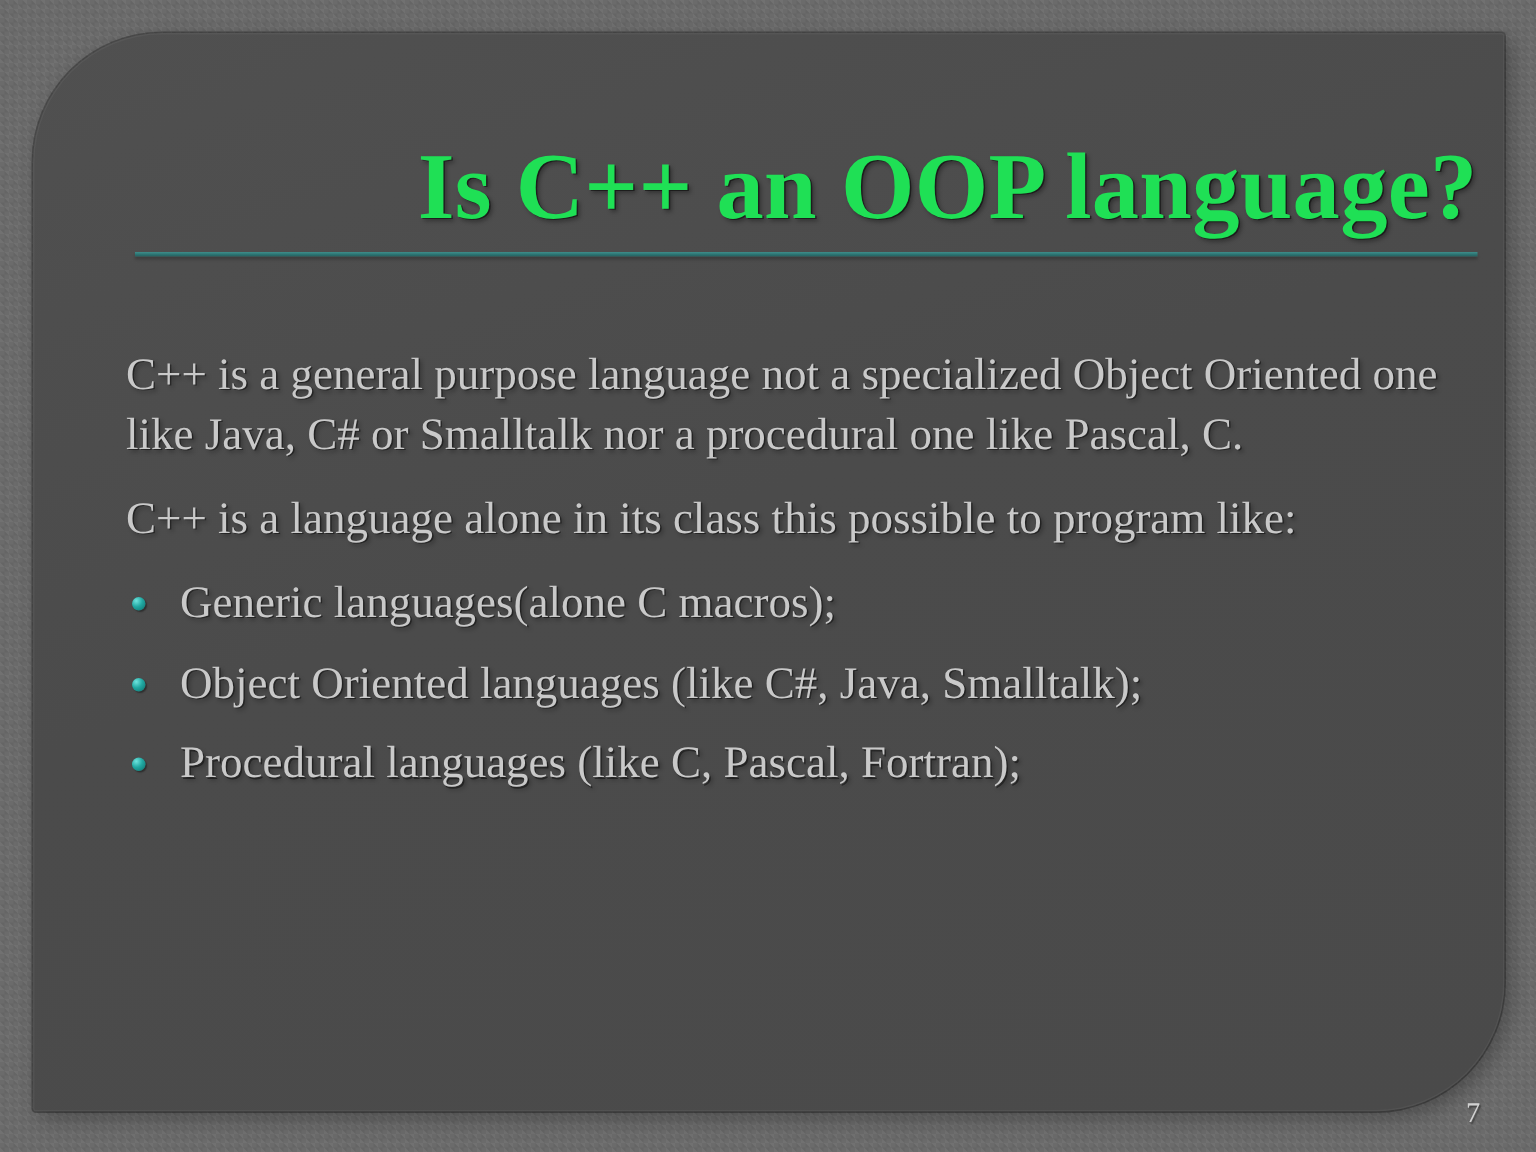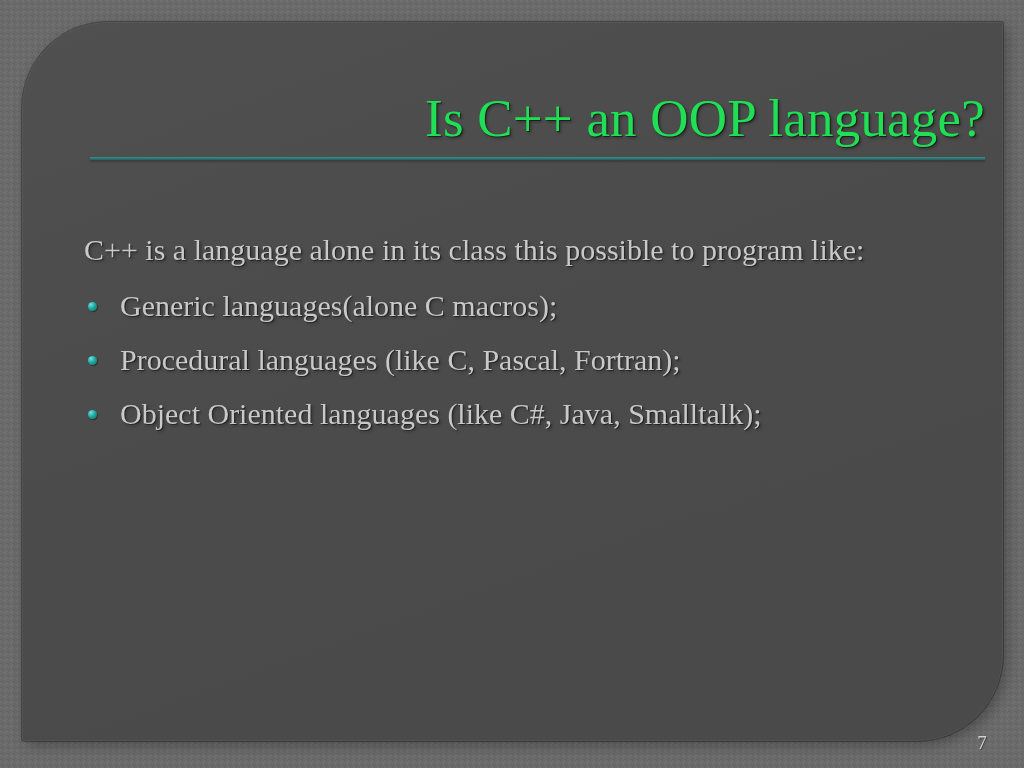--- a/index.html
+++ b/index.html
@@ -49,22 +49,22 @@
   
   #title-block {
     position: absolute;
     left: 68px;
     top: 68px;
     width: 895px;
   }
   #slide-title {
     margin: 0;
     text-align: right;
-    font-weight: normal;
-    font-size: 53px;
+    font-weight: bold;
+    font-size: 63px;
     line-height: 1.08;
     color: #1fe055;
     letter-spacing: 0.2px;
     text-shadow:
       1px 1px 0 rgba(0,0,0,0.45),
       2px 2px 3px rgba(0,0,0,0.35);
     white-space: nowrap;
   }
   #title-rule {
     margin-top: 10px;
@@ -140,36 +140,37 @@
 
   <div id="slide-panel">
 
     <div id="title-block">
       <h1 id="slide-title">Is C++ an OOP language?</h1>
       <div id="title-rule"></div>
     </div>
 
     <div id="body-block">
 
+      <p class="para">C++ is a general purpose language not a specialized Object Oriented one like Java, C# or Smalltalk nor a procedural one like Pascal, C.</p>
 
 
       <p class="para">C++ is a language alone in its class this possible to program like:</p>
 
       <ul id="bullet-list">
         <li class="bullet-item">
           <span class="bullet-marker"></span>
           <span>Generic languages(alone C macros);</span>
         </li>
         <li class="bullet-item">
           <span class="bullet-marker"></span>
-          <span>Procedural languages (like C, Pascal, Fortran);</span>
+          <span>Object Oriented languages (like C#, Java, Smalltalk);</span>
         </li>
         <li class="bullet-item">
           <span class="bullet-marker"></span>
-          <span>Object Oriented languages (like C#, Java, Smalltalk);</span>
+          <span>Procedural languages (like C, Pascal, Fortran);</span>
         </li>
       </ul>
 
     </div>
   </div>
 
   <div id="page-number">7</div>
 
 </div>
 

